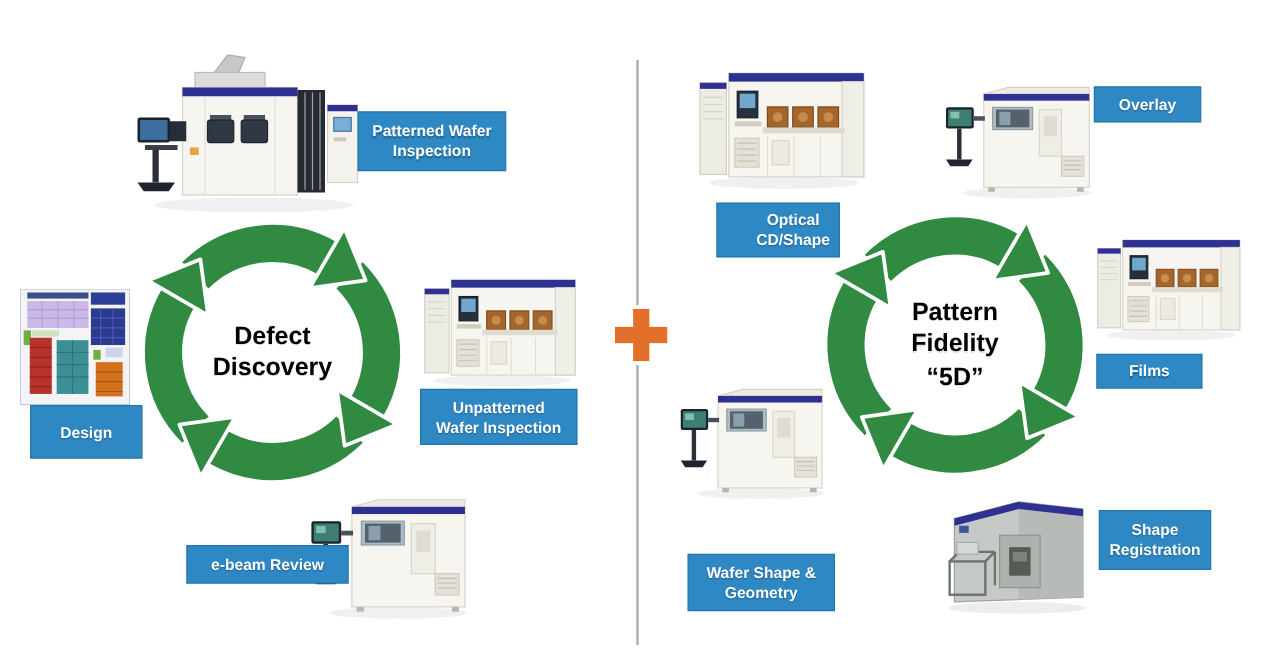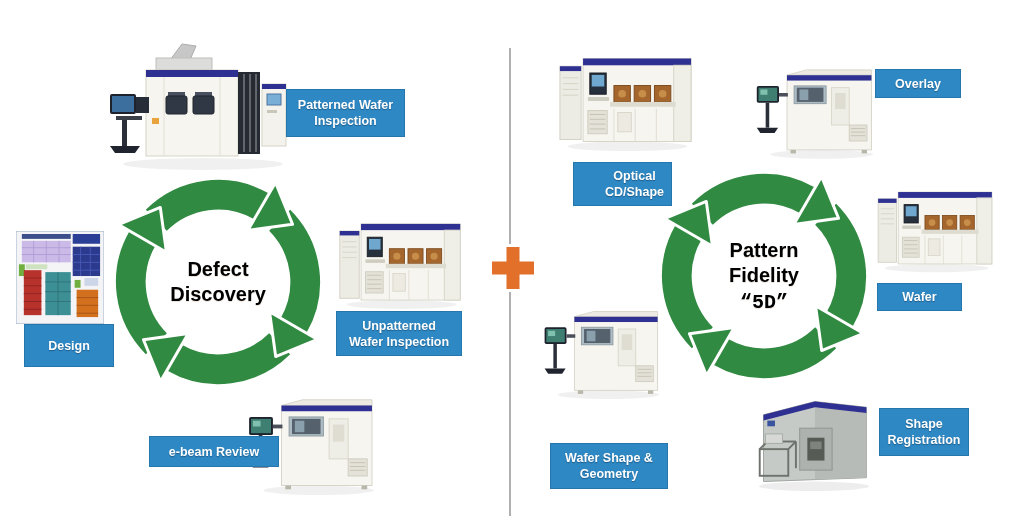--- a/index.html
+++ b/index.html
@@ -25,21 +25,21 @@
   .label span { display:block; }
   
   .cycle-box { position:absolute; width:228px; height:228px; }
   .cycle-box svg { width:100%; height:100%; display:block; }
   .cycle-text {
     position:absolute; inset:0;
     display:flex; flex-direction:column; justify-content:center; align-items:center;
     color:#000000; font-weight:bold; font-size:20px; line-height:1.25;
     text-align:center; text-shadow:0 1px 0 rgba(120,60,0,0.15);
   }
-  .cycle-text .subtitle { margin-top:2px;font-family:Liberation Mono, monospace; }
+  .cycle-text .subtitle { margin-top:2px; }
   
   .machine { position:absolute; }
   .machine svg { width:100%; height:100%; display:block; }
   
   .divider { position:absolute; width:2px; background:#b0b0b0; left:509px; }
   .plus { position:absolute; left:492px; top:247px; width:42px; height:42px; }
 </style>
 </head>
 <body>
 
@@ -308,21 +308,21 @@
   <div class="label" style="left:875px; top:69px; width:86px; height:29px;">
     <span>Overlay</span>
   </div>
 
   <div class="machine" style="left:874px; top:182px; width:122px; height:92px;">
     <svg viewBox="0 0 140 110">
         <use href="#tool-metrology"></use>
       </svg>
   </div>
   <div class="label" style="left:877px; top:283px; width:85px; height:28px;">
-    <span>Wafer</span>
+    <span>Films</span>
   </div>
 
   <div class="machine" style="left:536px; top:308px; width:132px; height:92px;">
     <svg viewBox="0 0 135 105">
         <use href="#tool-review"></use>
       </svg>
   </div>
   <div class="label" style="left:550px; top:407px; width:118px; height:46px;margin-top:36px;">
     <span>Wafer Shape &amp;</span>
     <span>Geometry</span>

